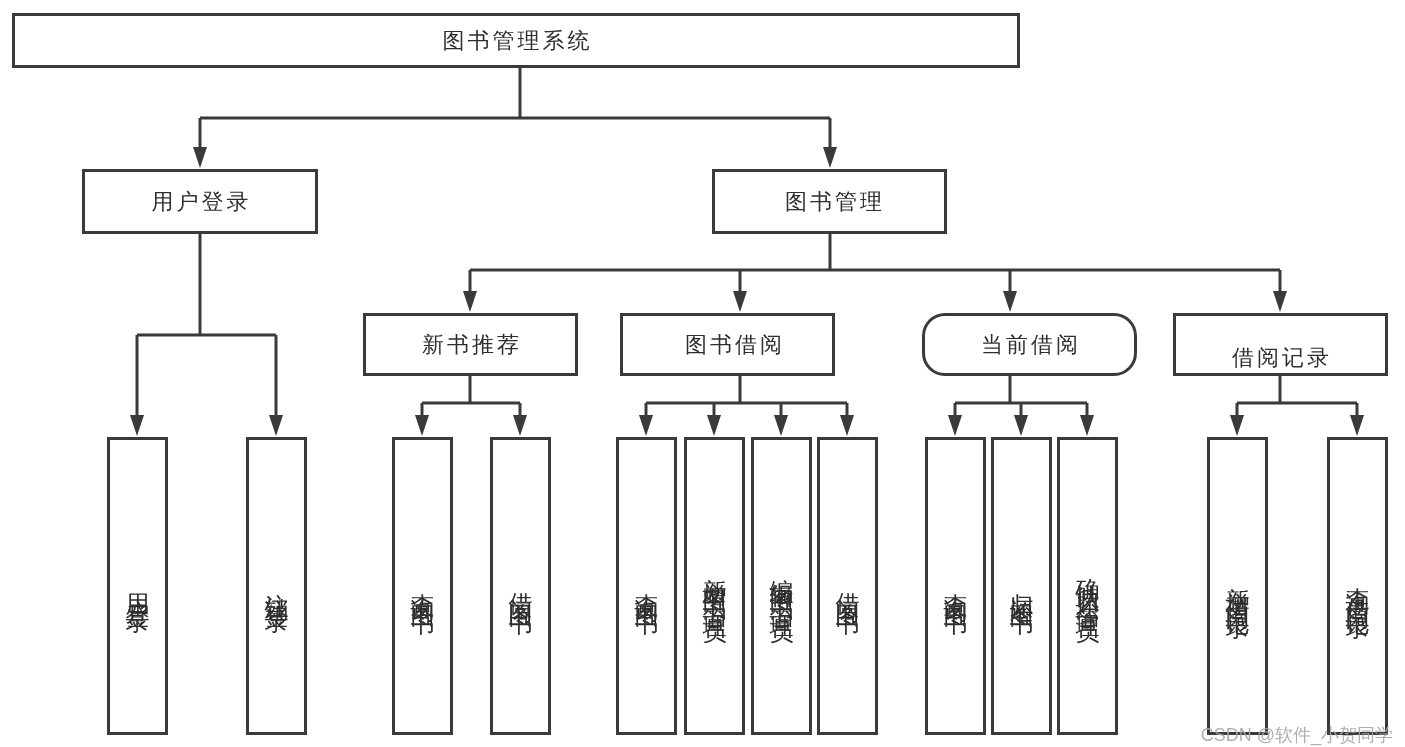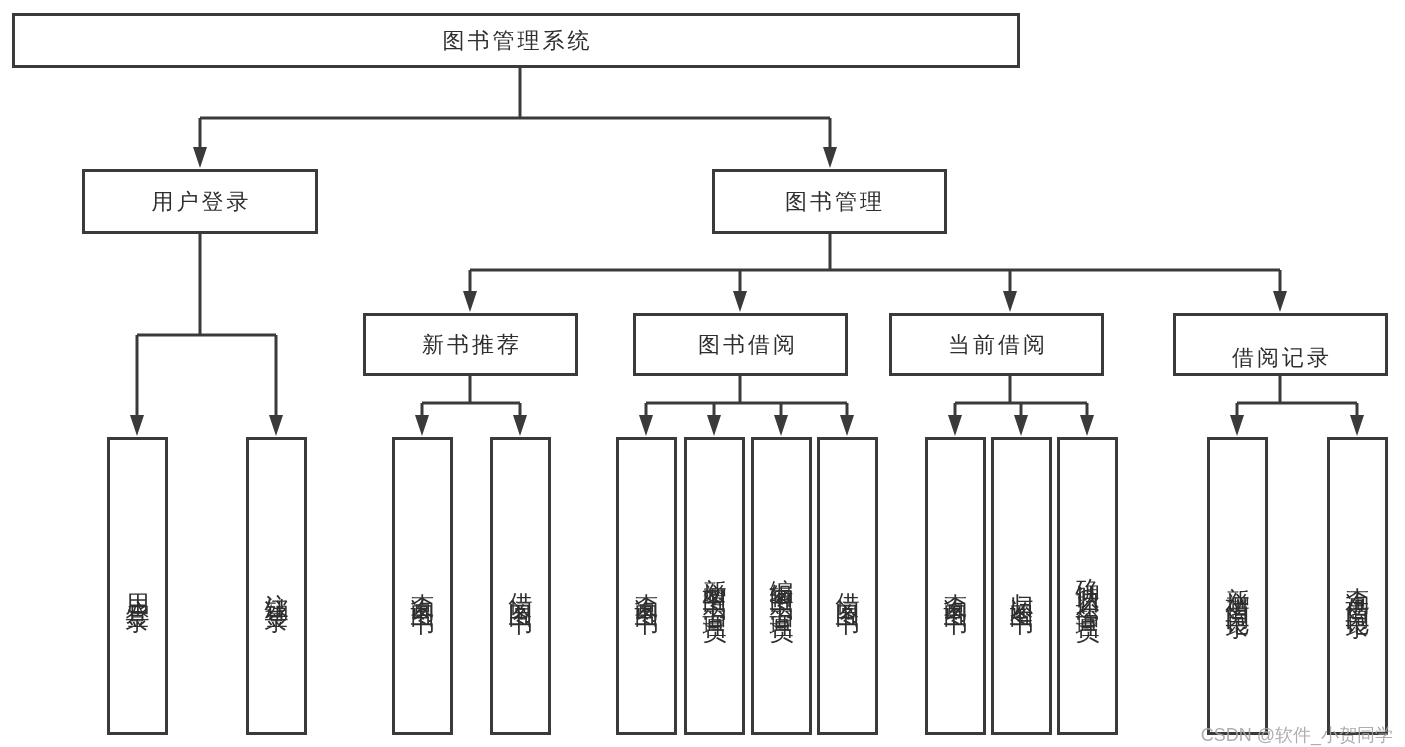--- a/index.html
+++ b/index.html
@@ -27,22 +27,22 @@
     justify-content: center;
     color: #2e2e2e;
     z-index: 2;
   }
   .h-node { font-size: 22px; letter-spacing: 3px; text-indent: 3px; white-space: nowrap; }
   .node-root   { left: 12px;   top: 13px;  width: 1008px; height: 55px; }
   .node-l2-a   { left: 82px;   top: 169px; width: 236px;  height: 65px; }
   .node-l2-b   { left: 712px;  top: 169px; width: 235px;  height: 65px; padding-left: 8px; }
   .node-l3     { top: 313px; width: 215px; height: 63px; }
   .node-l3-a   { left: 363px; }
-  .node-l3-b   { left: 633px; padding-left: 12px; }
-  .node-l3-c   { left: 889px; }
+  .node-l3-b   { left: 620px; padding-left: 12px; }
+  .node-l3-c   { left: 922px; border-radius: 23px; }
   .node-l3-d   { left: 1173px; align-items: flex-end; }
   .leaf {
     top: 437px;
     width: 61px;
     height: 298px;
   }
   .v-label {
     writing-mode: vertical-rl;
     font-size: 24px;
     letter-spacing: 6px;

